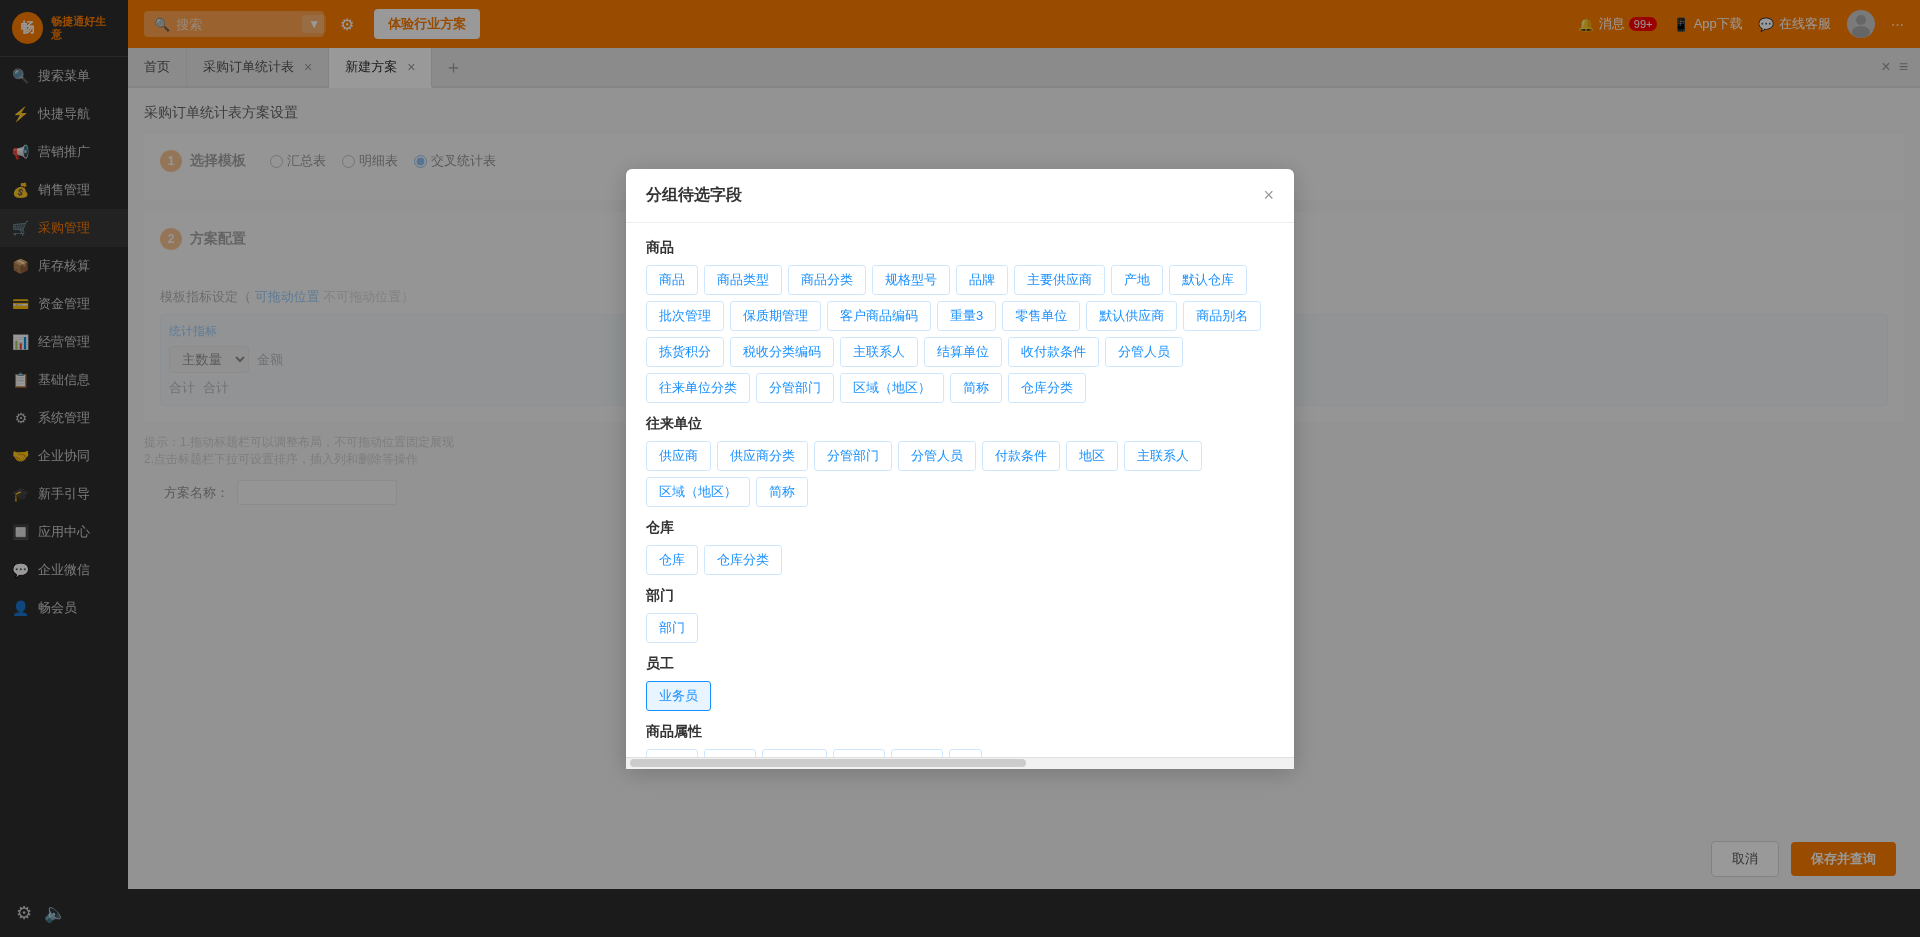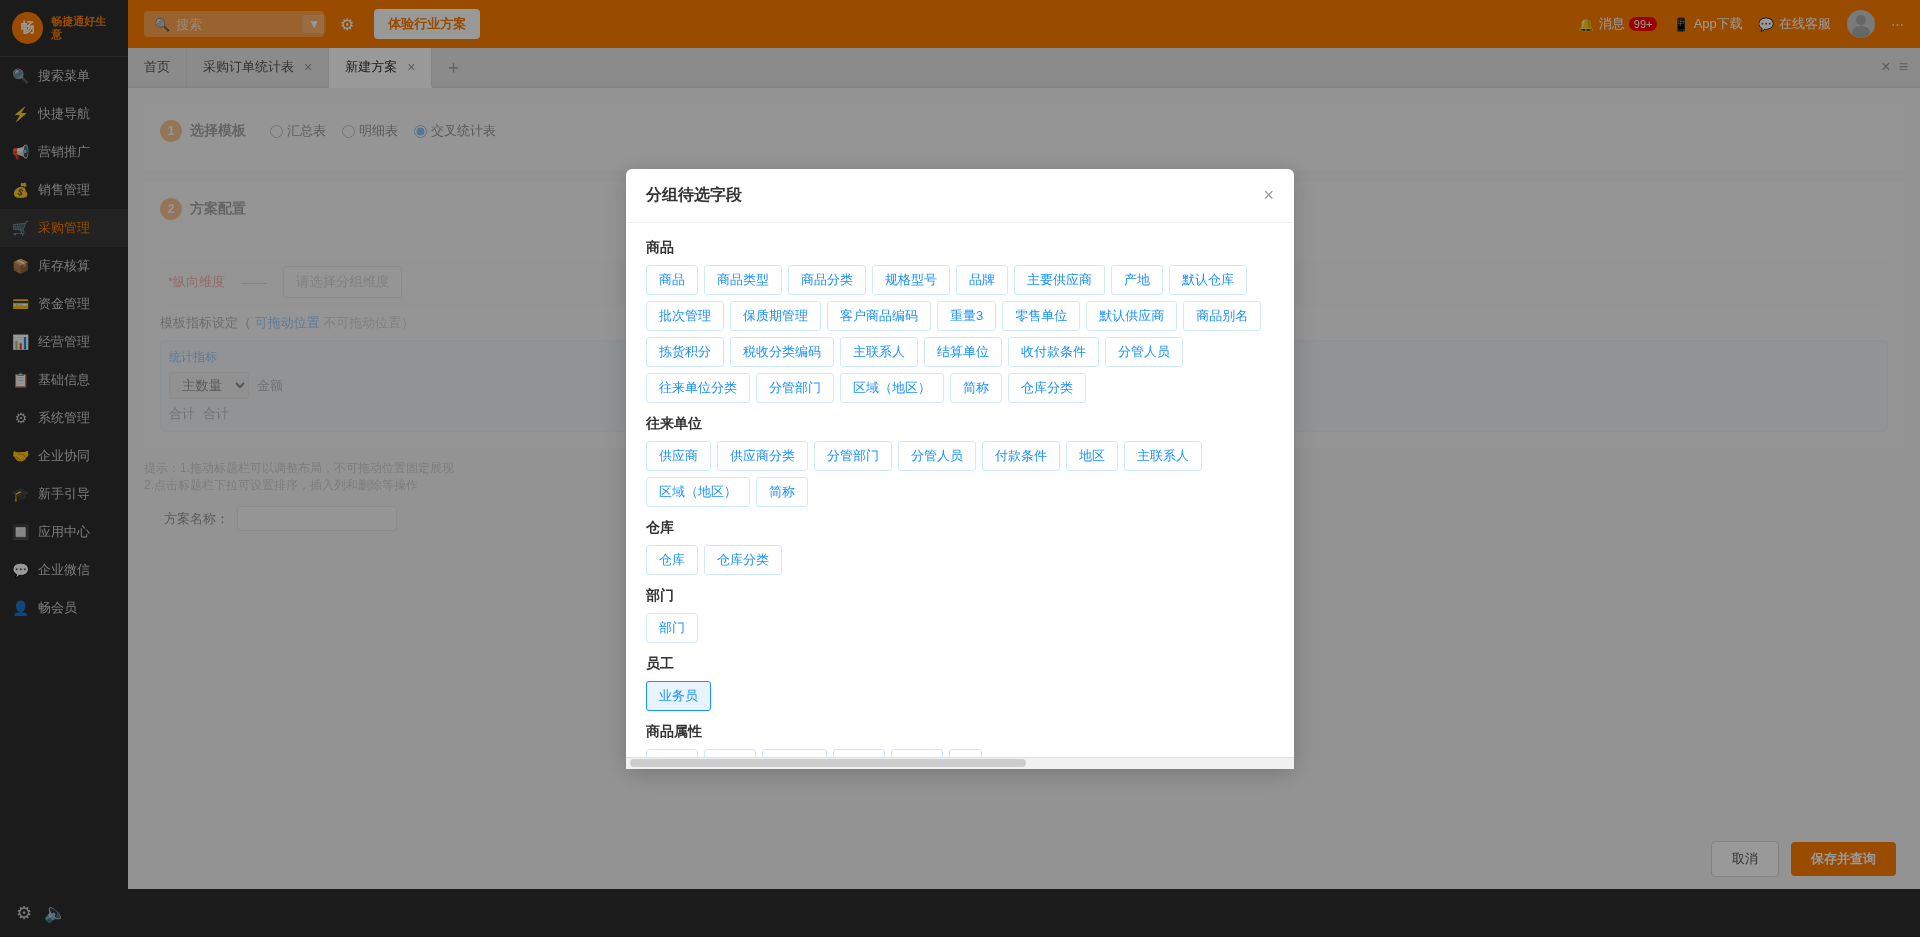--- a/index.html
+++ b/index.html
@@ -240,20 +240,21 @@
   </div>
   <div class="tab-add">＋</div>
   <div style="margin-left:auto; display:flex; align-items:center; gap:8px; padding-right:12px;">
     <span style="cursor:pointer; color:#999; font-size:16px;">×</span>
     <span style="cursor:pointer; color:#999; font-size:16px;">≡</span>
   </div>
 </div>
 
 <div class="main-content">
   <div class="content-inner">
+    <div class="page-title">采购订单统计表方案设置</div>
 
     <div class="step-section" style="opacity:0.4;">
       <div class="step-header">
         <div class="step-num">1</div>
         <span class="step-title">选择模板</span>
         <div style="margin-left: 16px; display:flex; gap:16px; align-items:center;">
           <label style="display:flex;align-items:center;gap:4px;">
               <input type="radio" name="template" style=""> 
               <span>汇总表</span>
             </label>
@@ -268,25 +269,20 @@
         </div>
       </div>
     </div>
 
     <div class="step-section" style="opacity:0.4;">
       <div class="step-header">
         <div class="step-num">2</div>
         <span class="step-title">方案配置</span>
       </div>
       <div style="color:#666; margin-bottom:8px;text-align:center;">汇总维度（必选）</div>
-      <div style="display:flex; gap:16px; align-items:center; margin-bottom:8px; background:#fafafa; padding:8px; border-radius:4px;">
-        <span style="color:#ff4d4f;">*纵向维度</span>
-        <span style="color:#aaa;">——</span>
-        <button style="background:white;border:1px solid #d9d9d9;padding:6px 12px;border-radius:3px;color:#aaa;cursor:pointer;">请选择分组维度</button>
-      </div>
       <div style="margin-top:8px; color:#555;">
         <span>模板指标设定（</span>
         <span style="color:#1890ff;">可拖动位置</span>
         <span> </span>
         <span style="color:#aaa;">不可拖动位置）</span>
       </div>
       <div style="margin-top:8px;">
         <div style="background:#f0f9ff; border:1px solid #e0f0ff; border-radius:4px; padding:8px;">
           <div style="color:#1890ff; font-size:12px; margin-bottom:6px;">统计指标</div>
           <div style="display:flex; gap:8px; align-items:center;">

